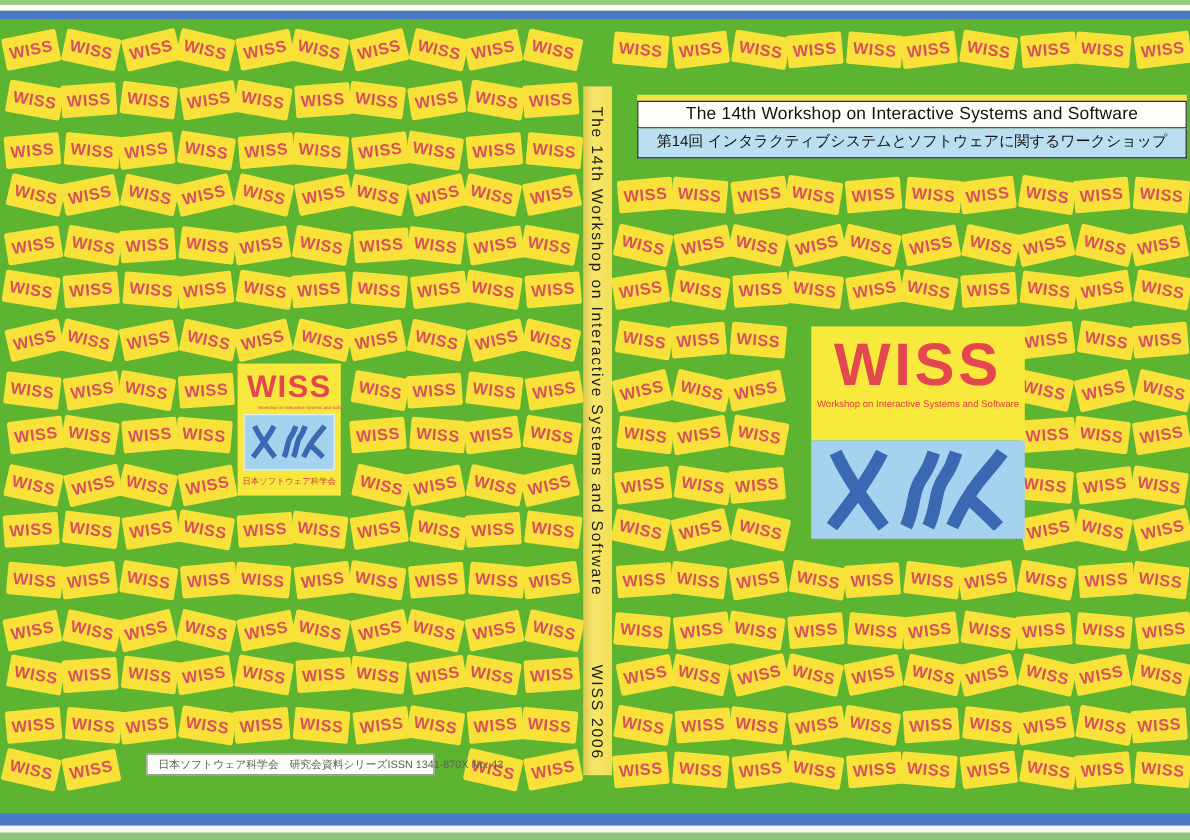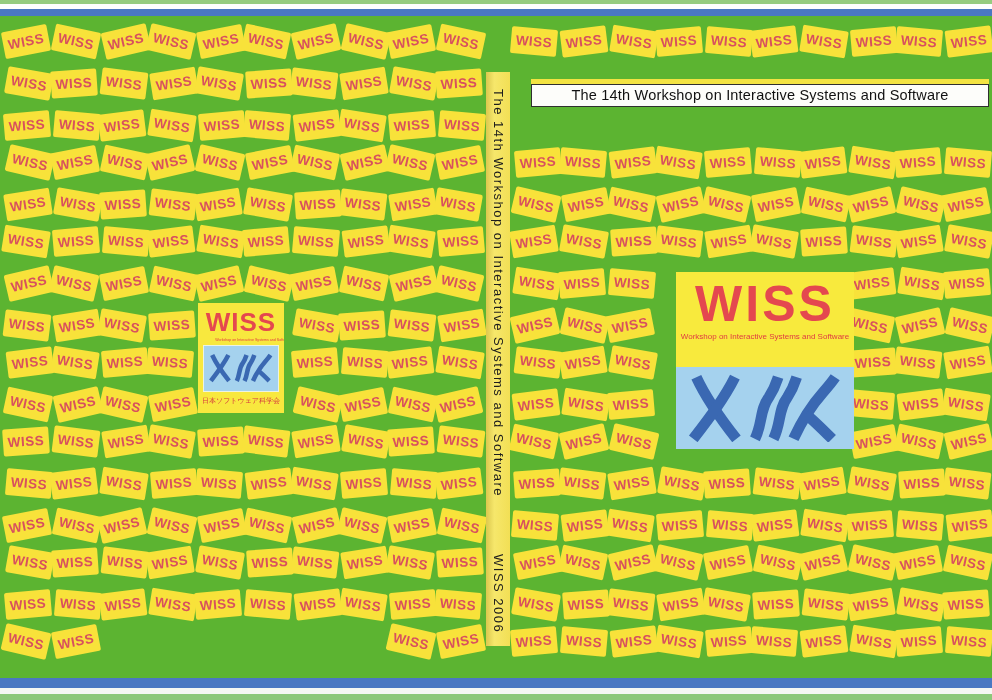--- a/index.html
+++ b/index.html
@@ -360,20 +360,21 @@
     </div>
 
   <div class="spine">
     <div class="v">The 14th Workshop on Interactive Systems and Software</div>
     <div class="v">WISS 2006</div>
   </div>
 
   <div class="banner">
     <div class="banner-accent"></div>
     <div class="banner-en">The 14th Workshop on Interactive Systems and Software</div>
+    <div class="banner-ja">第14回 インタラクティブシステムとソフトウェアに関するワークショップ</div>
   </div>
 
   <div class="logo-big">
     <div class="ybox">
       <div class="wiss-big">WISS</div>
       <div class="sub-big">Workshop on Interactive Systems and Software</div>
     </div>
     <div class="bbox-big">
       <svg width="162" height="68">
           <use href="#jsst-mark"></use>
@@ -385,18 +386,22 @@
     <div class="wiss-small">WISS</div>
     <div class="sub-small">Workshop on Interactive Systems and Software</div>
     <div class="bbox-small">
       <svg width="68" height="36">
           <use href="#jsst-mark"></use>
         </svg>
     </div>
     <div class="ja-small">日本ソフトウェア科学会</div>
   </div>
 
+  <div class="issn-bar">
+    <span>日本ソフトウェア科学会　研究会資料シリーズ</span>
+    <span>ISSN 1341-870X No. 43</span>
+  </div>
 
   <div class="stripe s-bot-blue"></div>
   <div class="stripe s-bot-white"></div>
   <div class="stripe s-bot-green"></div>
 
 </div>
 
 </body></html>

